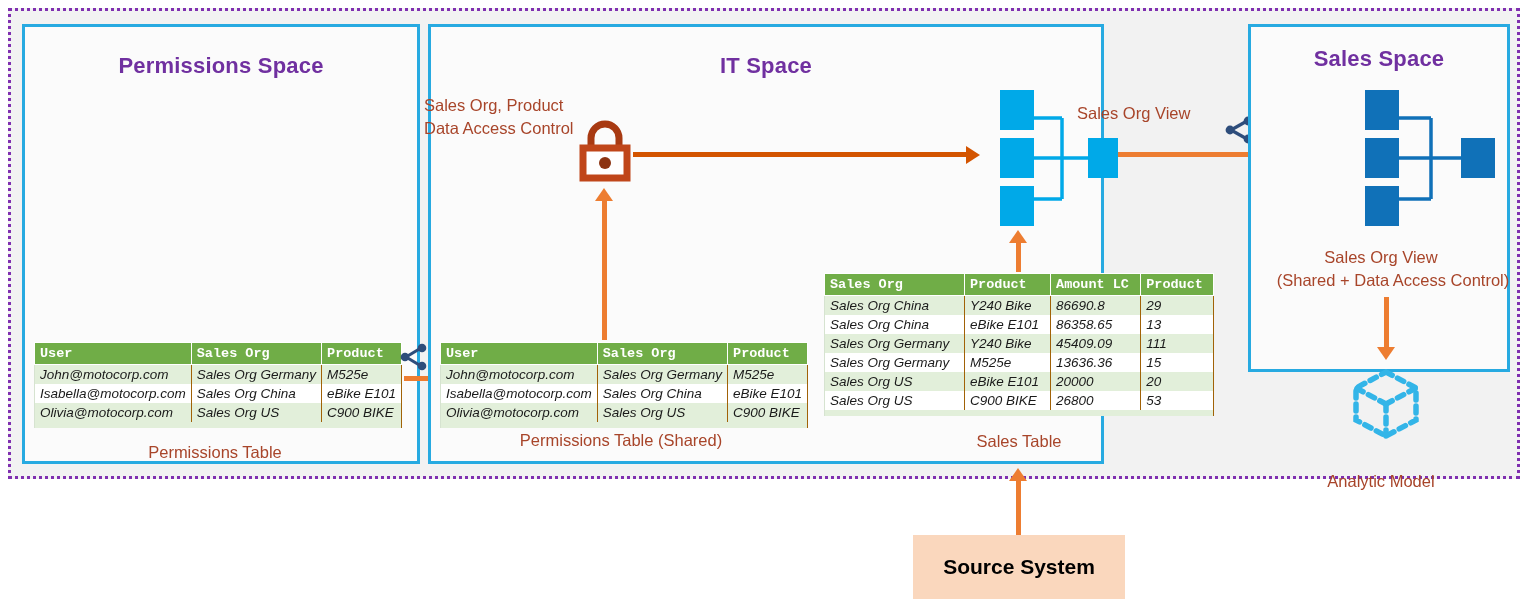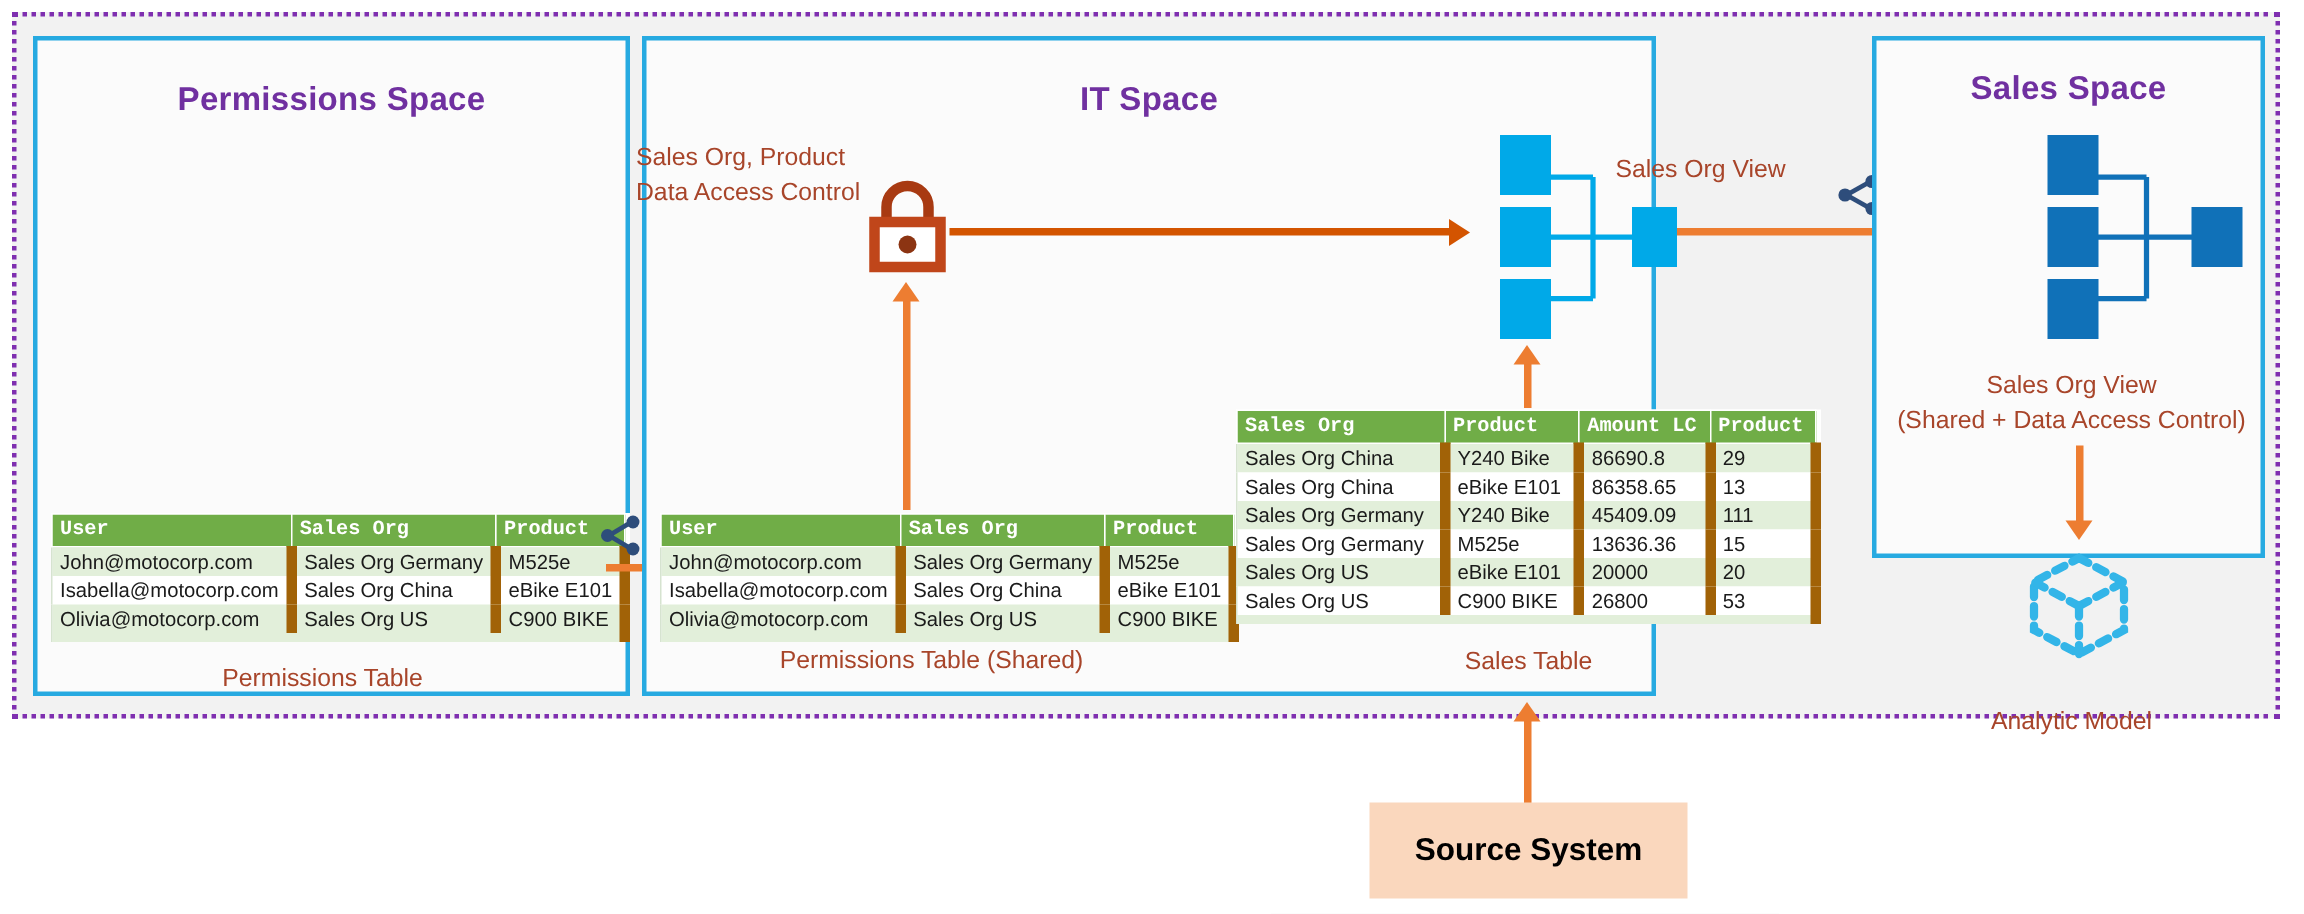--- a/index.html
+++ b/index.html
@@ -41,22 +41,23 @@
   
   .xtable{
     position:absolute;border-collapse:collapse;font-size:13.5px;
     color:#1a1a1a;background:#ffffff;
   }
   .xtable th{
     background:#70ad47;color:#ffffff;font-weight:bold;text-align:left;
     padding:3px 5px;border:1px solid #ffffff;white-space:nowrap;font-family:Liberation Mono, monospace;
   }
   .xtable td{
-    padding:2px 5px;border-left:1px solid #d6e3d0;border-right:7px solid #a16207;
+    padding:2px 5px;border-left:1px solid #d6e3d0;border-right:1px solid #a16207;
     white-space:nowrap;
+    font-style:italic;
   }
   .xtable tbody tr:nth-child(odd) td{background:#e2efda;}
   .xtable tbody tr:nth-child(even) td{background:#ffffff;}
   .xtable tbody tr.spacer td{background:#e2efda;height:6px;padding:0;}
 
   #tbl-perm{left:34px;top:342px;width:362px;}
   #tbl-perm-shared{left:440px;top:342px;width:362px;}
   #tbl-sales{left:824px;top:273px;width:390px;}
 
   #tbl-perm td:nth-child(1),#tbl-perm-shared td:nth-child(1){width:166px;}
@@ -286,21 +287,21 @@
   <line x1="70" y1="32" x2="70" y2="113" stroke="#1071b8" stroke-width="3.5"></line>
   <line x1="36" y1="113" x2="70" y2="113" stroke="#1071b8" stroke-width="3.5"></line>
   <line x1="36" y1="72" x2="102" y2="72" stroke="#1071b8" stroke-width="3.5"></line>
   <rect x="4" y="4" width="34" height="40" fill="#1071b8"></rect>
   <rect x="4" y="52" width="34" height="40" fill="#1071b8"></rect>
   <rect x="4" y="100" width="34" height="40" fill="#1071b8"></rect>
   <rect x="100" y="52" width="34" height="40" fill="#1071b8"></rect>
 </svg>
 
 <div class="lbl ctr" style="left:1258px;top:247px;width:246px;">Sales Org View</div>
-<div class="lbl ctr" style="left:1248px;top:270px;width:266px;">(Shared + Data Access Control)</div>
+<div class="lbl ctr" style="left:1248px;top:270px;width:266px;padding-left:12px;">(Shared + Data Access Control)</div>
 
 <div class="oline" style="left:1384px;top:297px;width:5px;height:52px;"></div>
 <div class="oarrow-d" style="left:1377px;top:347px;"></div>
 
 <svg id="cube-icon" viewBox="0 0 72 72">
   <g fill="none" stroke="#33b5e8" stroke-width="5.5" stroke-linecap="round" stroke-dasharray="7 6">
     <path d="M36 4 L66 20 L66 52 L36 68 L6 52 L6 20 Z"></path>
     <path d="M36 36 L66 20"></path>
     <path d="M36 36 L6 20"></path>
     <path d="M36 36 L36 68"></path>

